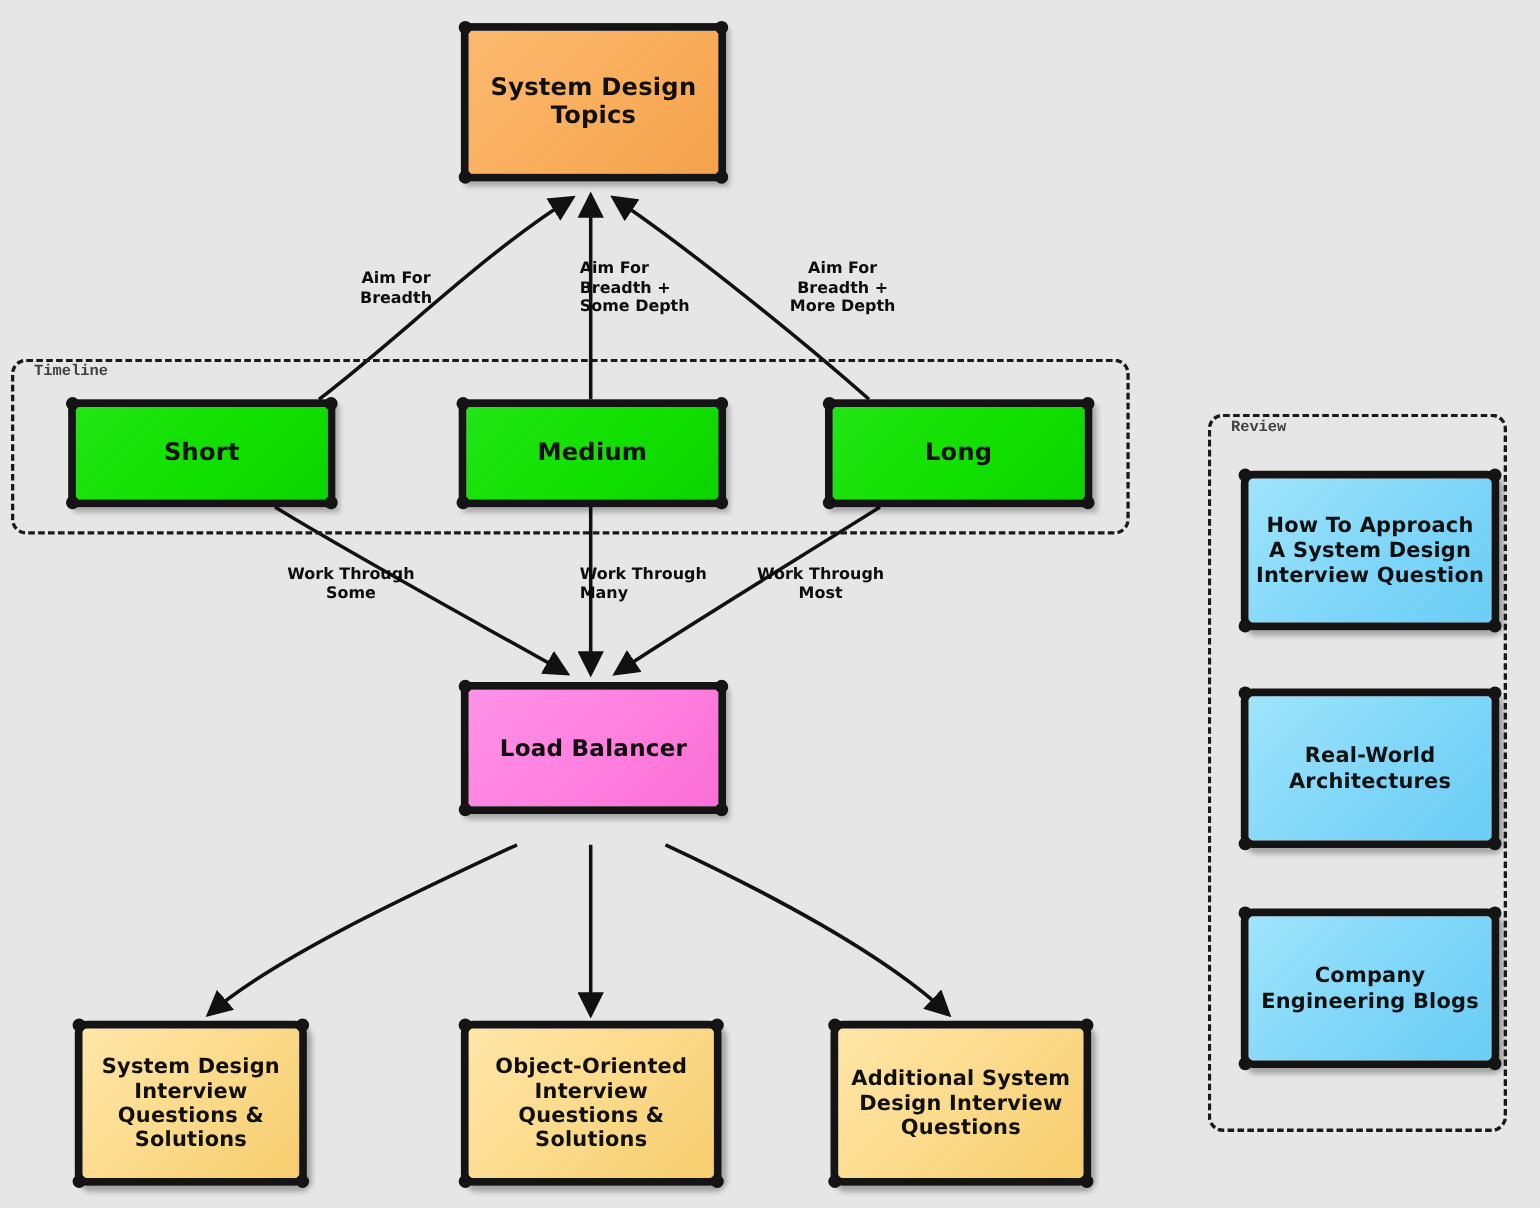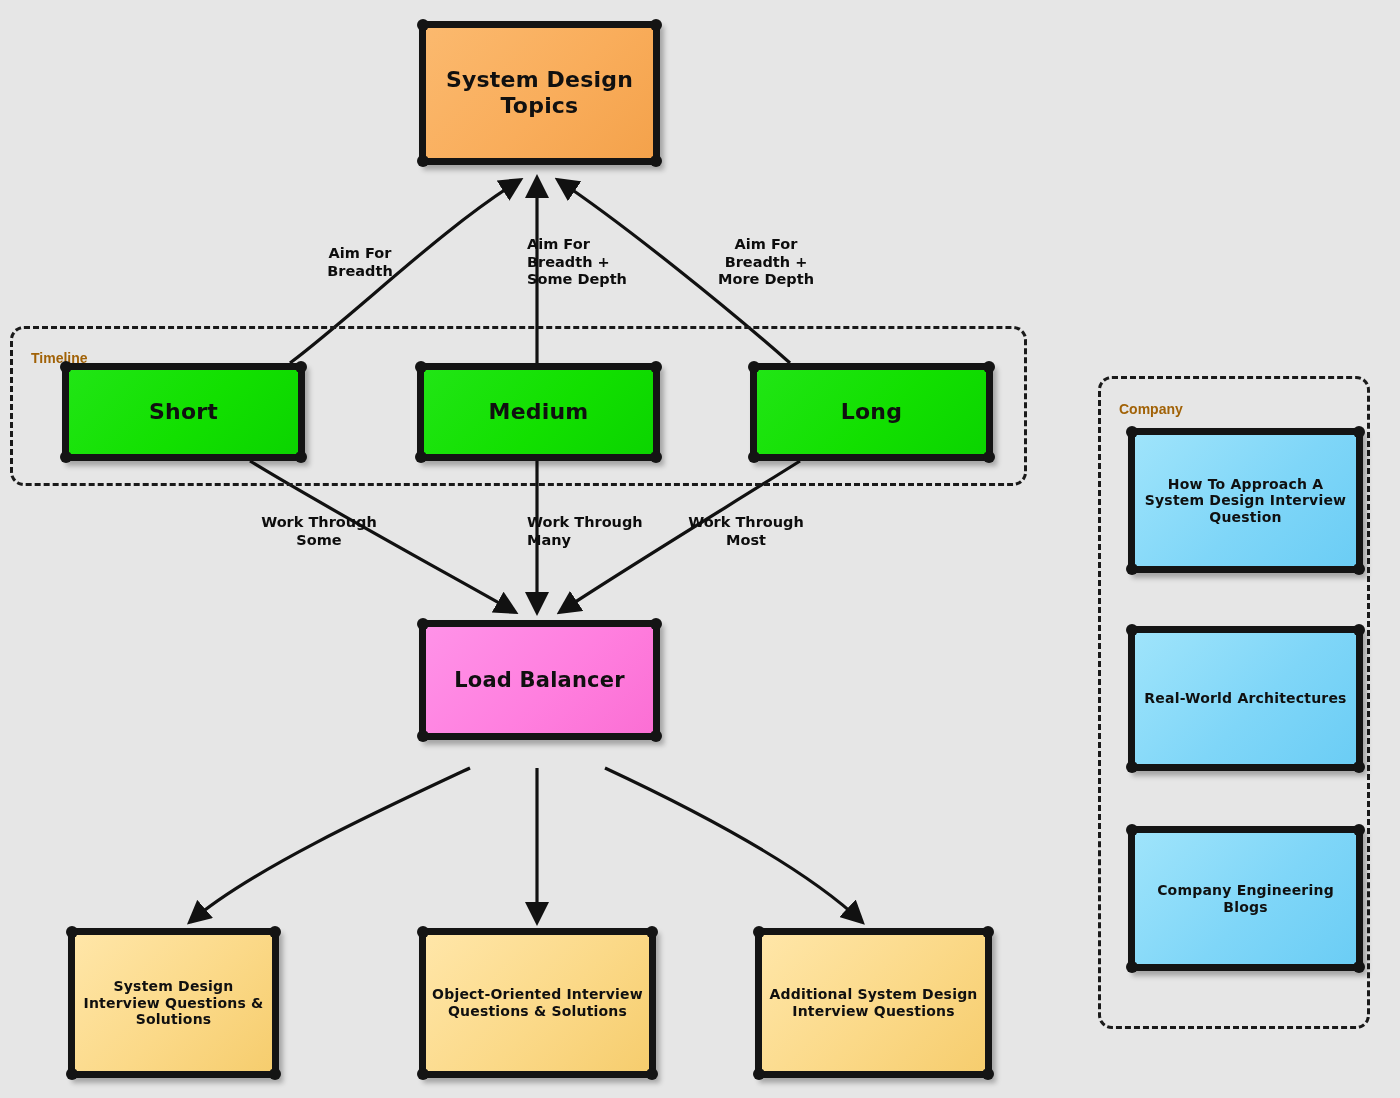--- a/index.html
+++ b/index.html
@@ -84,47 +84,46 @@
     box-sizing: border-box;
     border: 3px dashed #1a1a1a;
     border-radius: 14px;
     z-index: 1;
     background: transparent;
   }
   .cluster-label {
     position: absolute;
     background: #e6e6e6;
     padding: 0 5px;
-    font-family: Liberation Sans, sans-serif;
+    font-family: Liberation Mono, monospace;
     font-weight: bold;
     font-size: 14px;
-    color: #a16207;
+    color: #404040;
     z-index: 4;
     white-space: nowrap;
-    margin-top: 20px;
   }
 
   
   .edge-label {
     position: absolute;
     font-family: "DejaVu Sans", sans-serif;
     font-weight: bold;
     font-size: 14.5px;
     line-height: 1.22;
     color: #0d0d0d;
     text-align: center;
     z-index: 3;
     white-space: pre-line;
     pointer-events: none;
   }
 
   
   .fs-22 { font-size: 22px; }
   .fs-21 { font-size: 21px; }
-  .fs-19 { font-size: 14px; }
+  .fs-19 { font-size: 19px; border-radius: 11px; }
 </style>
 </head>
 <body>
 
 <div id="canvas">
 
   <svg class="edges" viewBox="0 0 1400 1098" xmlns="http://www.w3.org/2000/svg">
     <defs>
       <marker id="ah" viewBox="0 0 12 12" refX="10" refY="6" markerWidth="7.5" markerHeight="7.5" orient="auto-start-reverse">
         <path d="M 0 0 L 12 6 L 0 12 z" fill="#111111"></path>
@@ -145,21 +144,21 @@
 
     <path d="M 470 768 C 380 810 250 870 190 922" fill="none" stroke="#111111" stroke-width="3.2" marker-end="url(#ah)"></path>
     <path d="M 537 768 L 537 922" fill="none" stroke="#111111" stroke-width="3.2" marker-end="url(#ah)"></path>
     <path d="M 605 768 C 695 810 805 868 862 922" fill="none" stroke="#111111" stroke-width="3.2" marker-end="url(#ah)"></path>
   </svg>
 
   <div class="cluster" style="left:10px; top:326px; width:1017px; height:160px;"></div>
   <div class="cluster-label" style="left:26px; top:330px;">Timeline</div>
 
   <div class="cluster" style="left:1098px; top:376px; width:272px; height:653px;"></div>
-  <div class="cluster-label" style="left:1114px; top:381px;">Company</div>
+  <div class="cluster-label" style="left:1114px; top:381px;">Review</div>
 
   <div class="node orange fs-22" style="left:419px; top:21px; width:241px; height:144px;">
     <span class="dot tl"></span>
     <span class="dot tr"></span>
     <span class="dot bl"></span>
     <span class="dot br"></span>
     <span class="lbl">System Design
 Topics</span>
   </div>
 

